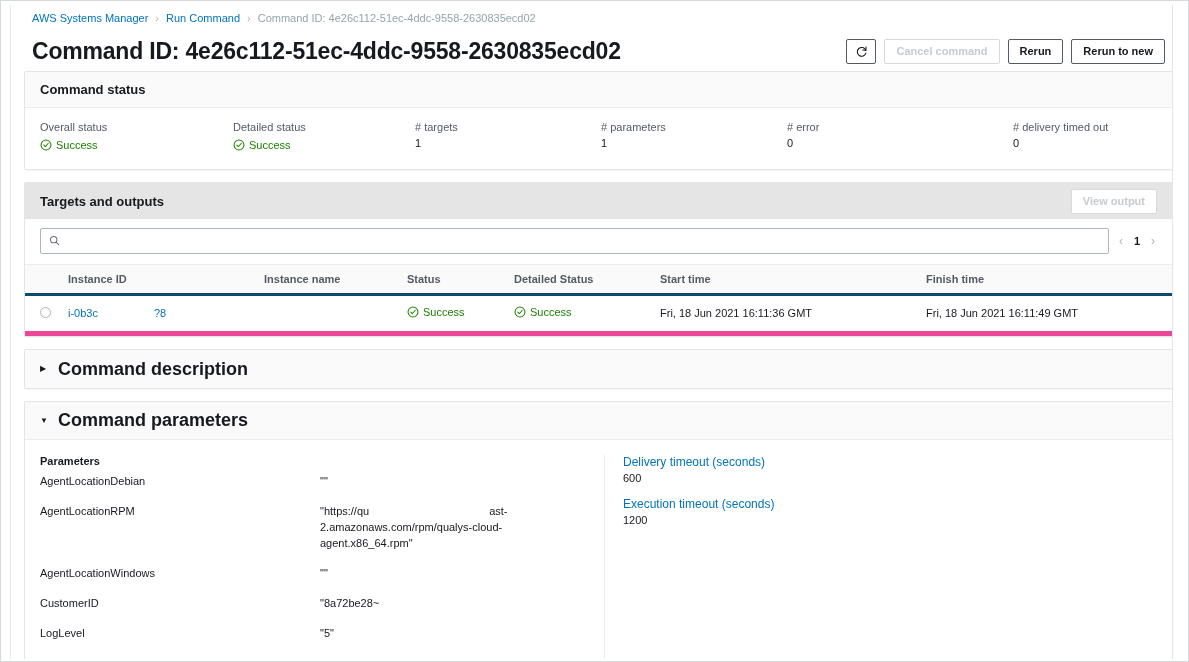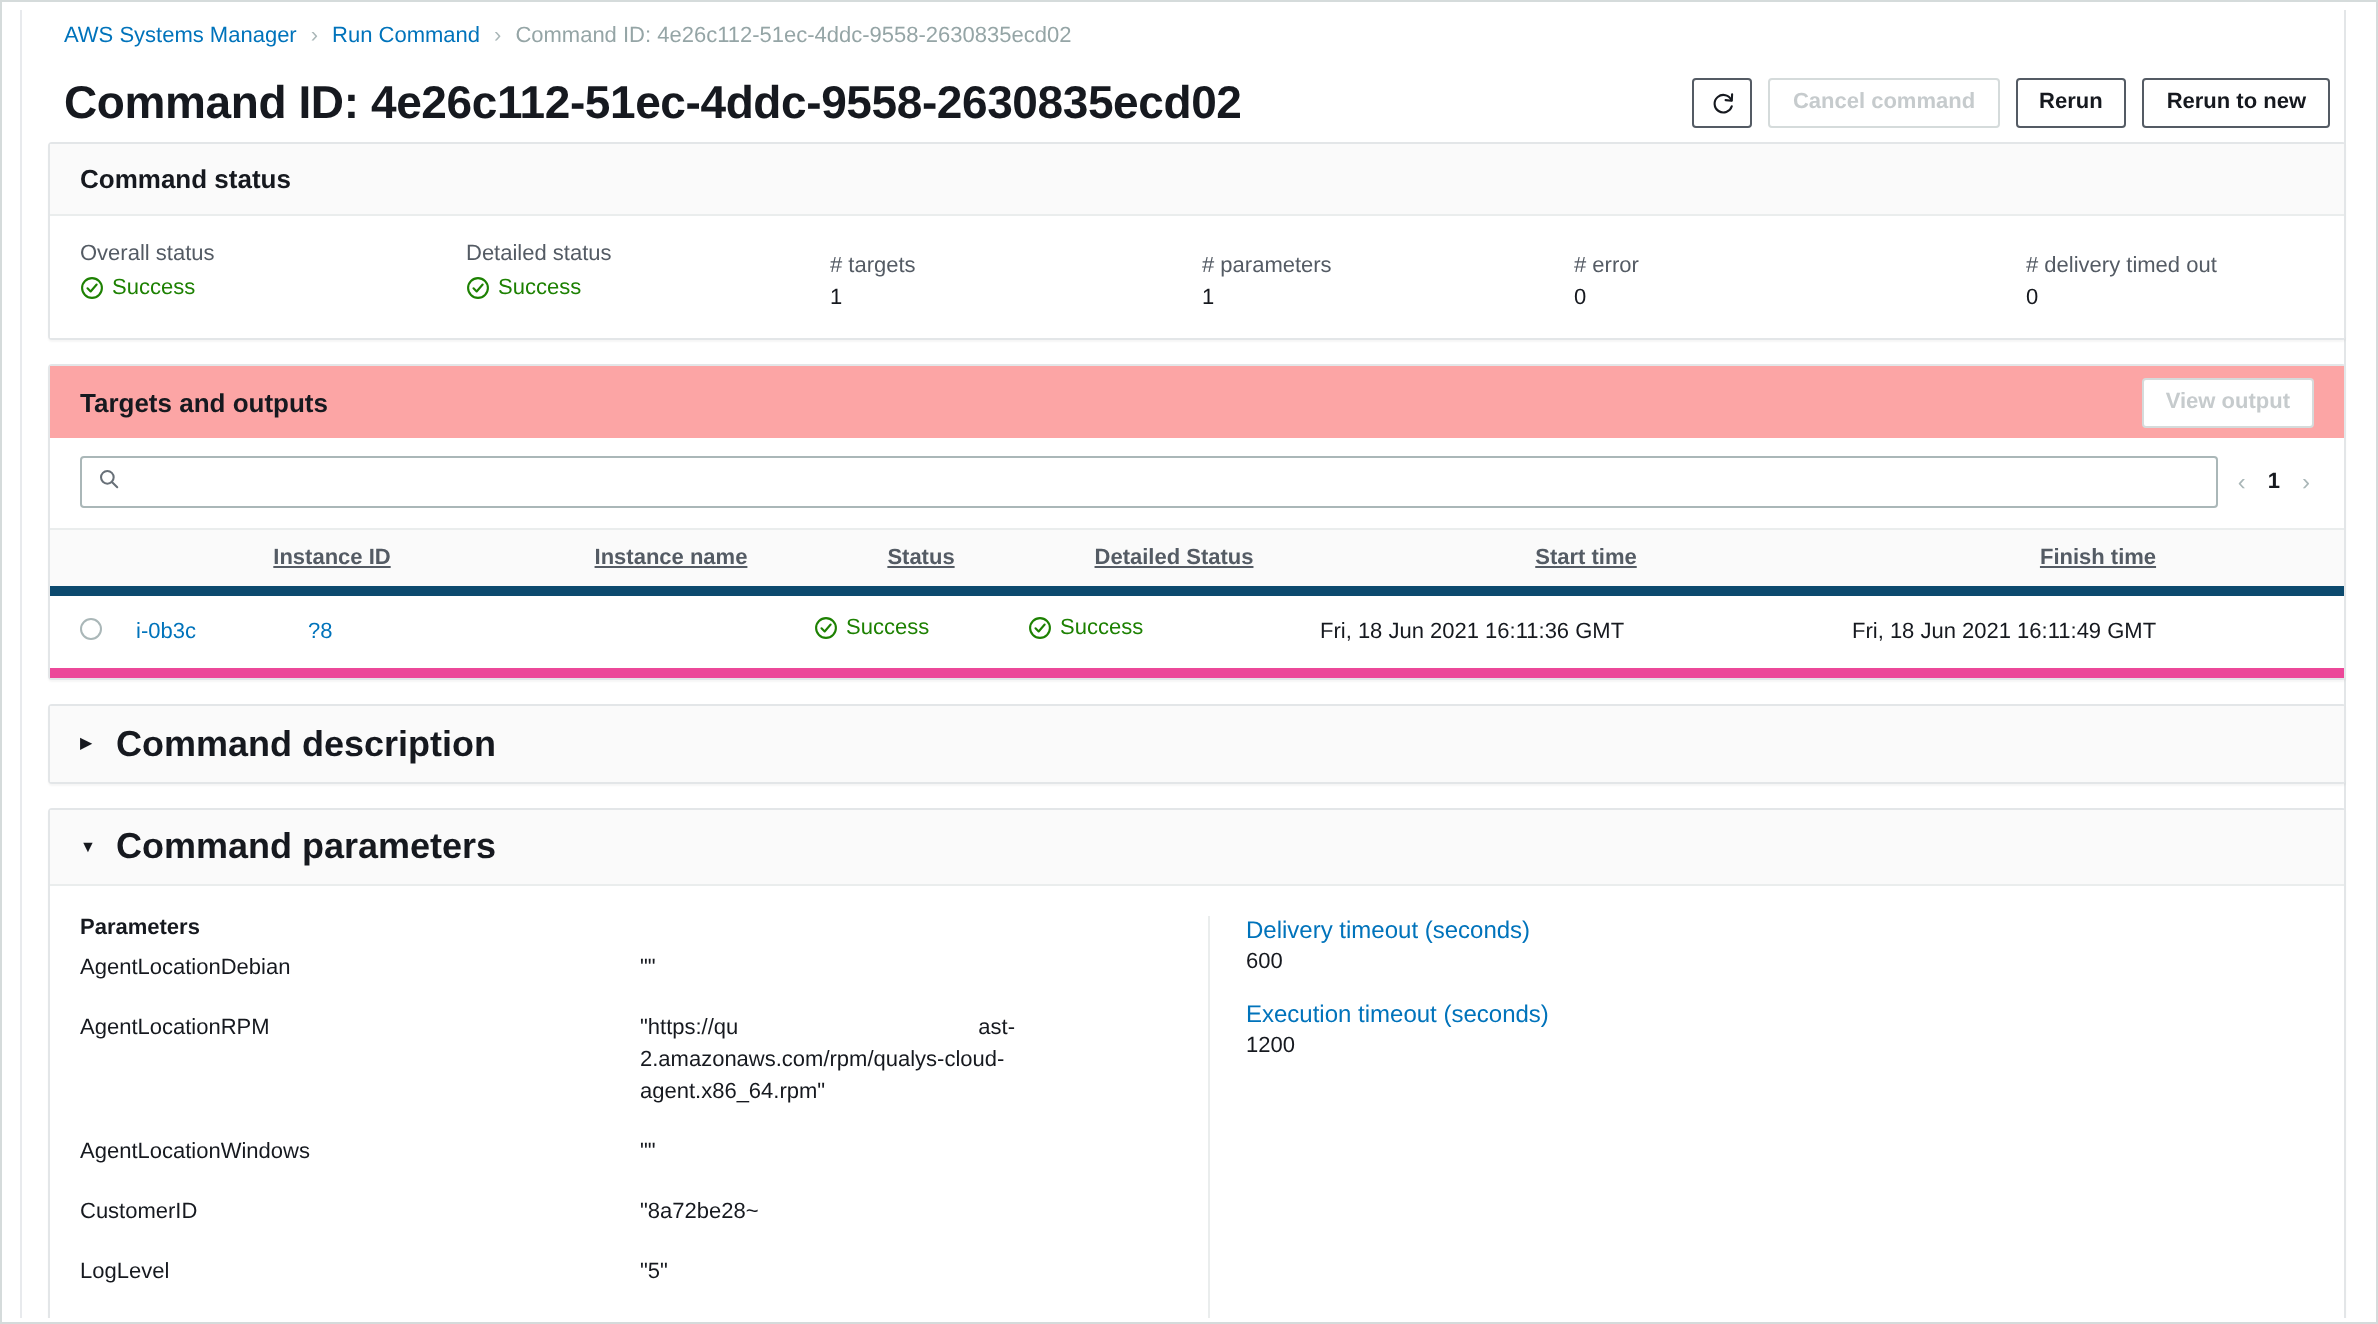--- a/index.html
+++ b/index.html
@@ -96,28 +96,27 @@
     box-shadow: 0 1px 1px rgba(0,0,0,0.04);
   }
   .card-header {
     height: 36px;
     display: flex; align-items: center; justify-content: space-between;
     padding: 0 15px;
     background: #fafafa;
     border-bottom: 1px solid #eaeded;
   }
   .card-title { font-size: 13px; font-weight: bold; color: #16191f; }
-  .card-header.no-border { border-bottom: none; background: #fca5a5; gap: 12px; }
+  .card-header.no-border { border-bottom: none; background: #e5e5e5; gap: 12px; }
 
   
   .status-grid {
     display: flex;
     padding: 13px 15px 14px 15px;
     background: #ffffff;
-    align-items: flex-end;
   }
   .status-cell { flex: 0 0 auto; }
   .status-cell.c0 { width: 193px; }
   .status-cell.c1 { width: 182px; }
   .status-cell.c2 { width: 186px; }
   .status-cell.c3 { width: 186px; }
   .status-cell.c4 { width: 186px; }
   .status-cell.c5 { width: auto; margin-left: 40px; }
   .status-label { font-size: 11px; color: #545b64; margin-bottom: 4px; }
   .status-value { font-size: 11px; color: #16191f; }
@@ -154,30 +153,29 @@
     display: flex; align-items: center; gap: 11px;
     flex: 0 0 auto;
     padding-right: 2px;
   }
   .pg-arrow { color: #aab7b8; font-size: 12px; cursor: pointer; line-height: 1; }
   .pg-num { color: #16191f; font-size: 11px; font-weight: bold; }
 
   
   table.t { width: 100%; border-collapse: collapse; table-layout: fixed; }
   table.t thead th {
-    text-align: center;
+    text-align: left;
     font-size: 11px;
     font-weight: bold;
     color: #545b64;
     padding: 8px 0 8px 0;
     border-top: 1px solid #eaeded;
-    border-bottom: 5px solid #0c4a6e;
+    border-bottom: 3px solid #0c4a6e;
     background: #fafafa;
     white-space: nowrap;
-    text-decoration: underline;
   }
   table.t tbody td {
     font-size: 11px;
     color: #16191f;
     padding: 10px 0 11px 0;
     border-bottom: 5px solid #ec4899;
     vertical-align: middle;
   }
   .col-sel { width: 43px; padding-left: 15px !important; }
   .col-iid { width: 196px; }

